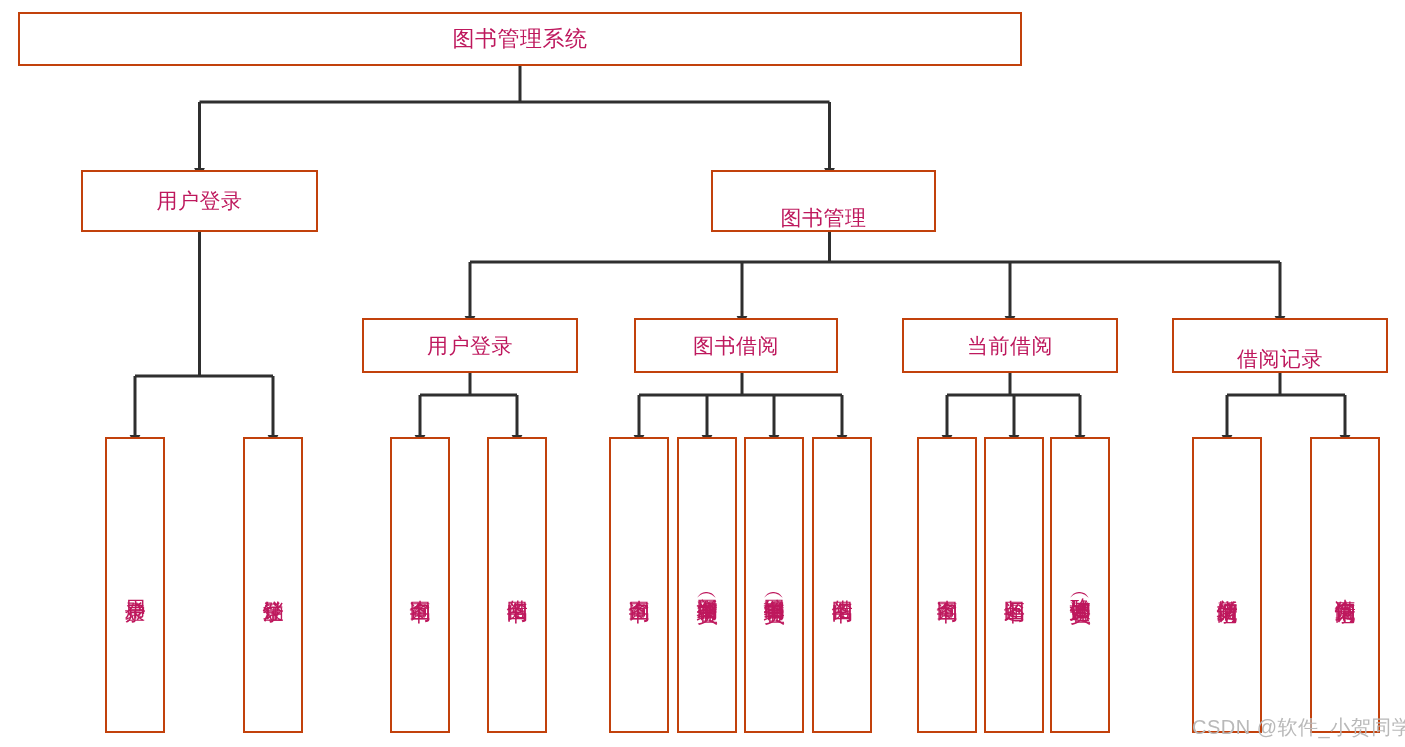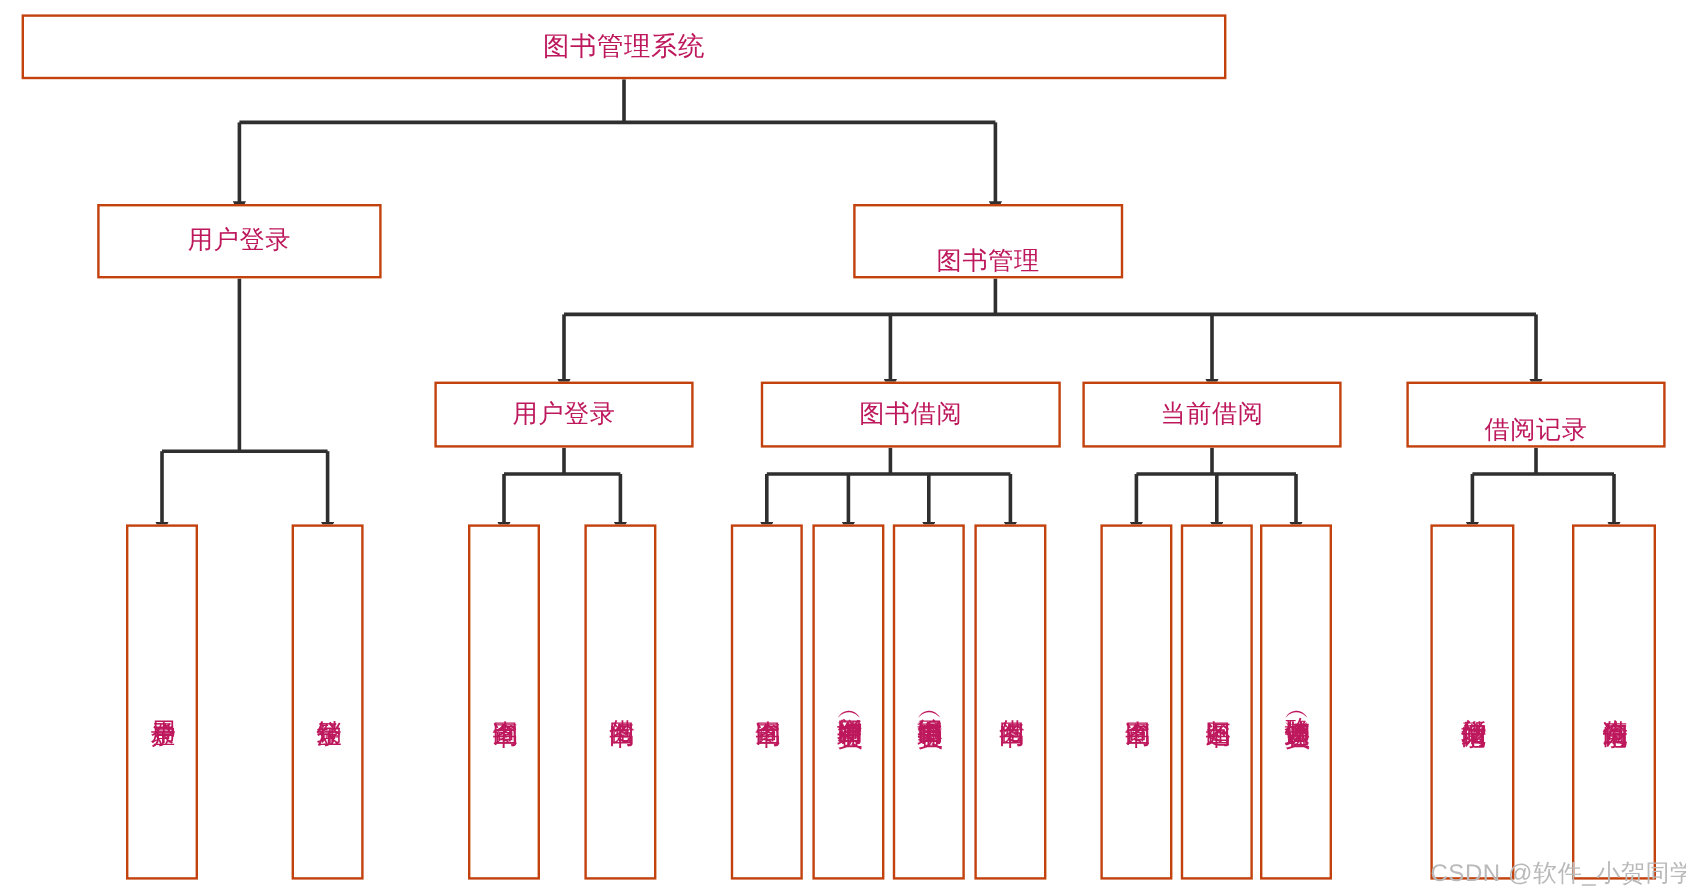--- a/index.html
+++ b/index.html
@@ -122,21 +122,21 @@
   <div class="node-box node-l2" style="left: 81px; top: 170px; width: 237px; height: 62px;">
     <span class="node-label-h">用户登录</span>
   </div>
   <div class="node-box node-l2" style="left: 711px; top: 170px; width: 225px; height: 62px; align-items: flex-end;">
     <span class="node-label-h">图书管理</span>
   </div>
 
   <div class="node-box node-l3" style="left: 362px; top: 318px; width: 216px; height: 55px;">
     <span class="node-label-h">用户登录</span>
   </div>
-  <div class="node-box node-l3" style="left: 634px; top: 318px; width: 250px; height: 55px;">
+  <div class="node-box node-l3" style="left: 634px; top: 318px; width: 204px; height: 55px;">
     <span class="node-label-h">图书借阅</span>
   </div>
   <div class="node-box node-l3" style="left: 902px; top: 318px; width: 216px; height: 55px; text-align: right;">
     <span class="node-label-h">当前借阅</span>
   </div>
   <div class="node-box node-l3" style="left: 1172px; top: 318px; width: 216px; height: 55px; align-items: flex-end;">
     <span class="node-label-h">借阅记录</span>
   </div>
 
   <div class="node-box node-leaf" style="left: 105px; top: 437px; width: 60px; height: 296px;">

